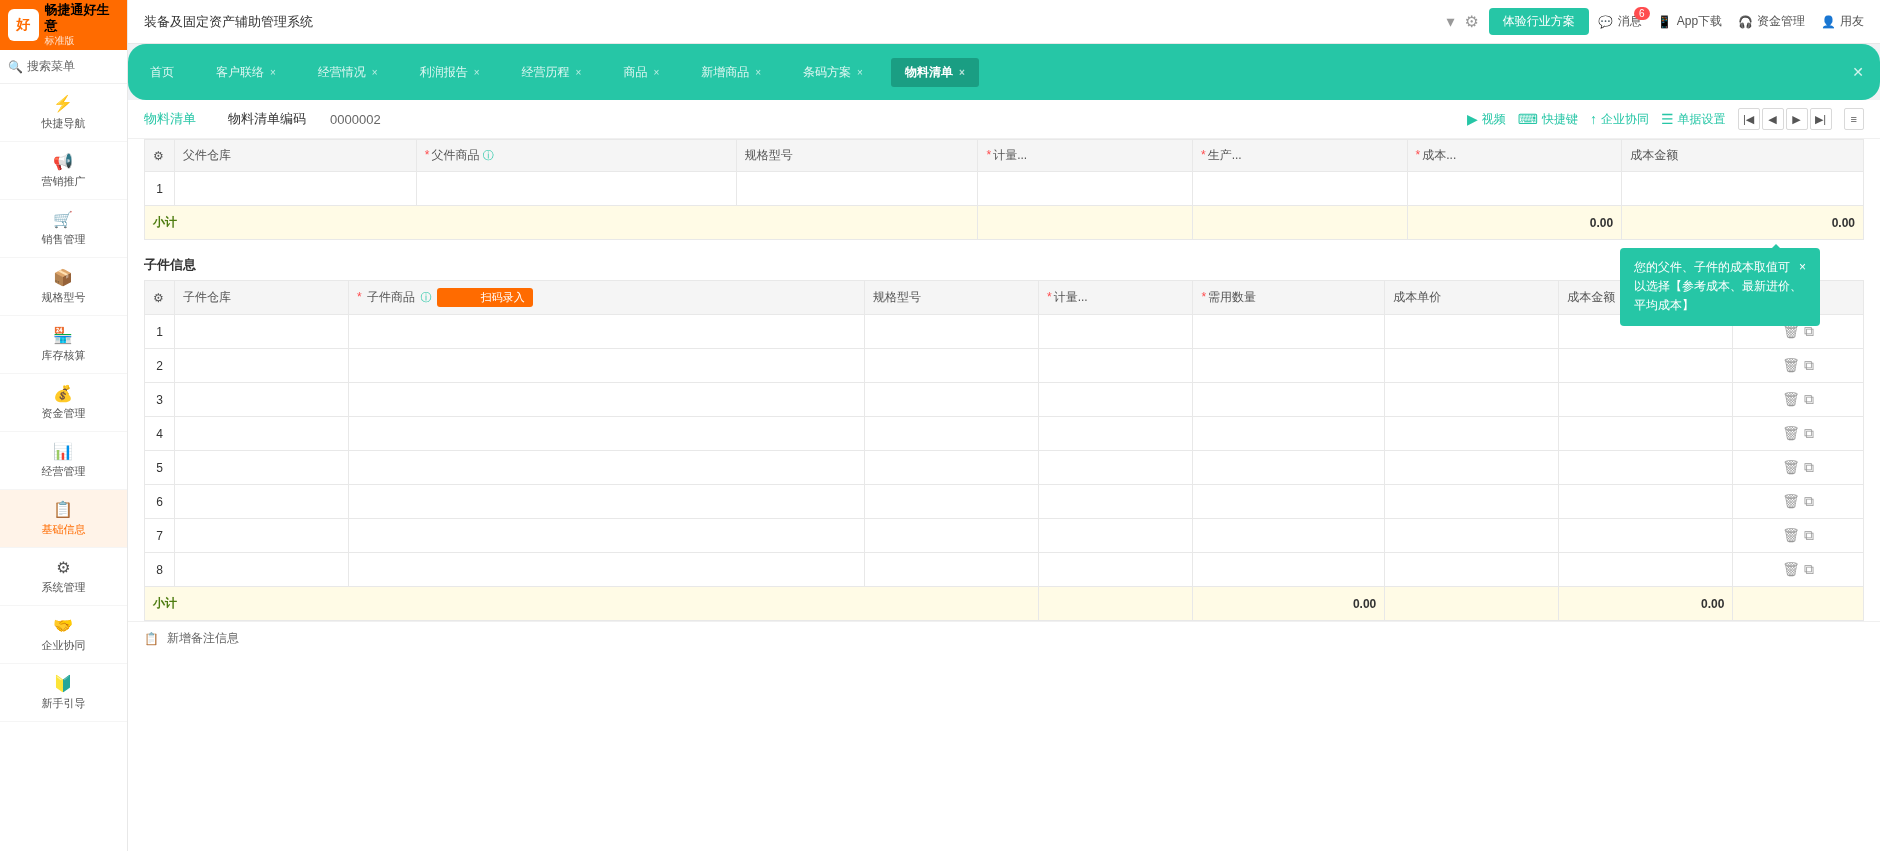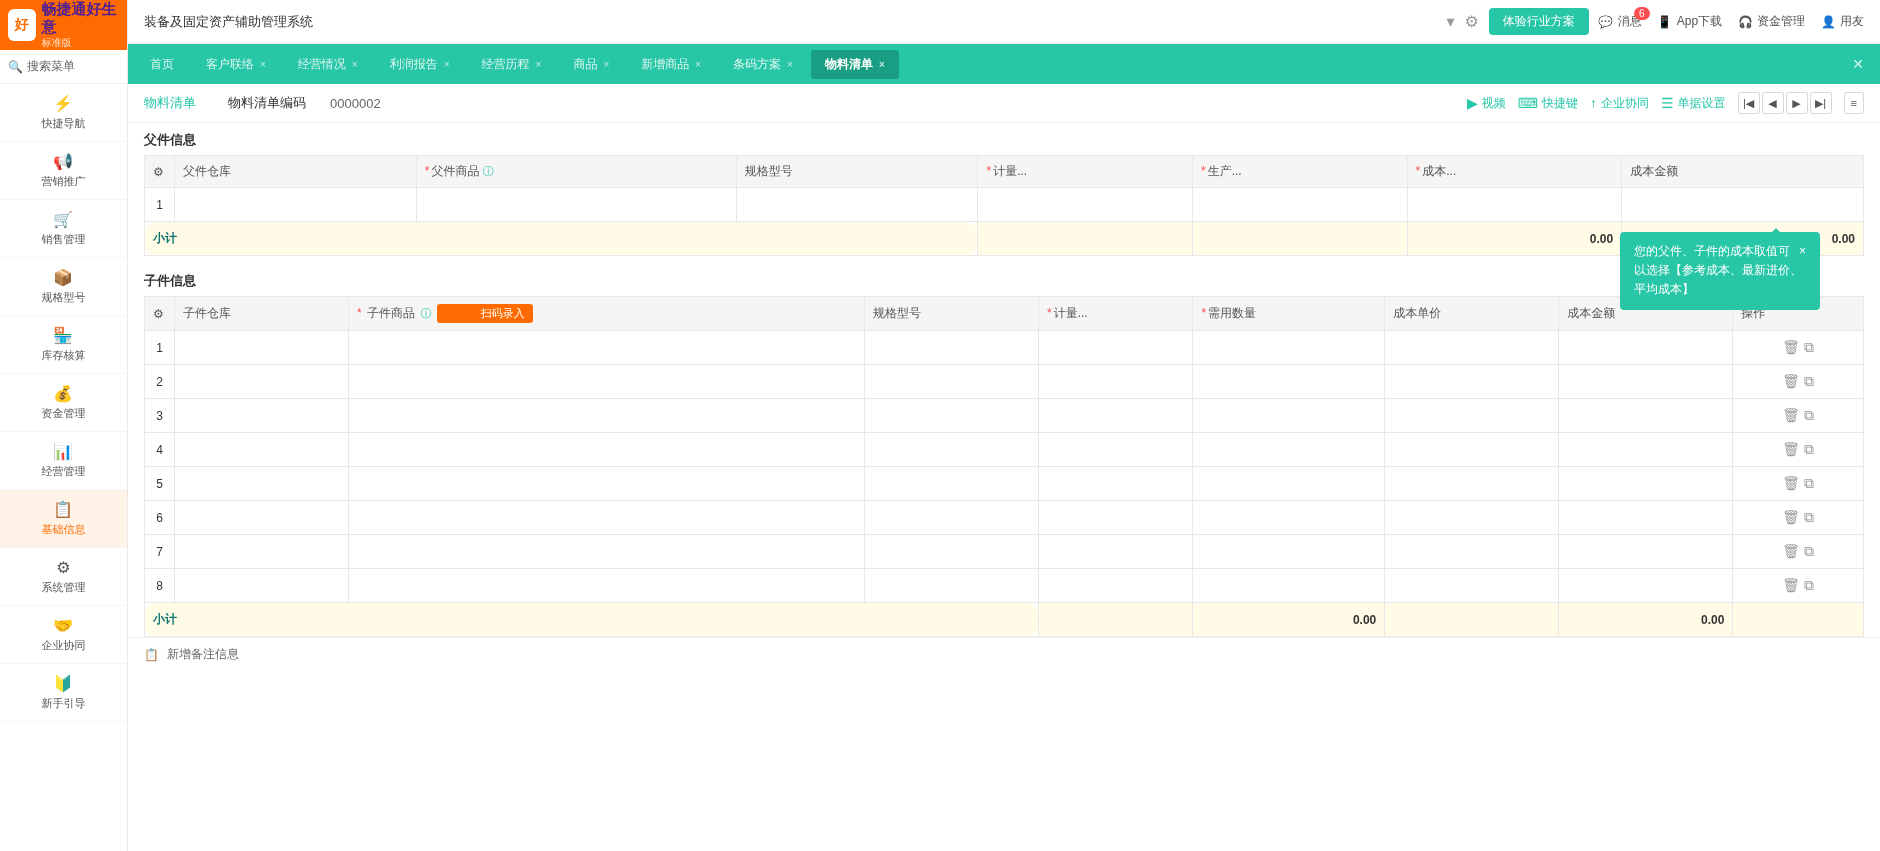--- a/index.html
+++ b/index.html
@@ -28,21 +28,21 @@
       height: 32px;
       background: #fff;
       border-radius: 6px;
       display: flex;
       align-items: center;
       justify-content: center;
       color: #ff6b00;
       font-weight: bold;
       font-size: 14px;
     }
-    .sidebar-logo-text { color: #4c1d95; font-size: 15px; font-weight: bold; line-height: 1.2; }
+    .sidebar-logo-text { color: #000000; font-size: 13px; font-weight: bold; line-height: 1.2; }
     .sidebar-logo-sub { color: rgba(255,255,255,0.8); font-size: 10px; }
     .sidebar-search {
       padding: 8px;
       display: flex;
       align-items: center;
       gap: 4px;
       border-bottom: 1px solid #f0f0f0;
       cursor: pointer;
       color: #666;
     }
@@ -123,24 +123,25 @@
       padding: 1px 4px;
       min-width: 16px;
       text-align: center;
     }
 
     
     .nav-tabs {
       background: #26c6a6;
       display: flex;
       align-items: center;
-      height: 40px;
+      height: 56px;
       padding: 0 8px;
-      gap: 4px;
+      gap: 14px;
       overflow-x: auto;
+      border-radius: 18px;
     }
     .nav-tab {
       padding: 6px 14px;
       color: rgba(255,255,255,0.85);
       cursor: pointer;
       border-radius: 3px;
       font-size: 12px;
       display: flex;
       align-items: center;
       gap: 4px;
@@ -223,22 +224,21 @@
       border: 1px solid #e8e8e8;
       padding: 5px 8px;
       color: #333;
       height: 34px;
     }
     .data-table tr.subtotal-row td {
       background: #fffbe6;
       font-weight: bold;
     }
     .data-table tr.subtotal-row td.label {
-      color: #0f766e;
-      border-radius: 12px;
+      color: #4d7c0f;
     }
     .row-num {
       color: #999;
       text-align: center;
       width: 30px;
     }
     .th-settings { width: 30px; text-align: center; }
 
     .scan-btn {
       background: #ff6b00;
@@ -492,21 +492,20 @@
         <div class="nav-arrow" style="width:auto;padding:0 6px;">≡</div>
       </div>
     </div>
 
     <div class="tooltip-popup">
       <span class="tooltip-close">×</span>
       <span>您的父件、子件的成本取值可以选择【参考成本、最新进价、平均成本】</span>
     </div>
 
     <div class="section">
-      <div class="section-title">父件信息</div>
       <table class="data-table">
         <thead>
           <tr>
             <th class="th-settings">⚙</th>
             <th>父件仓库</th>
             <th class="required"><span>父件商品</span> <span style="color:#26c6a6;font-size:11px;">ⓘ</span></th>
             <th>规格型号</th>
             <th class="required">计量...</th>
             <th class="required">生产...</th>
             <th class="required">成本...</th>

